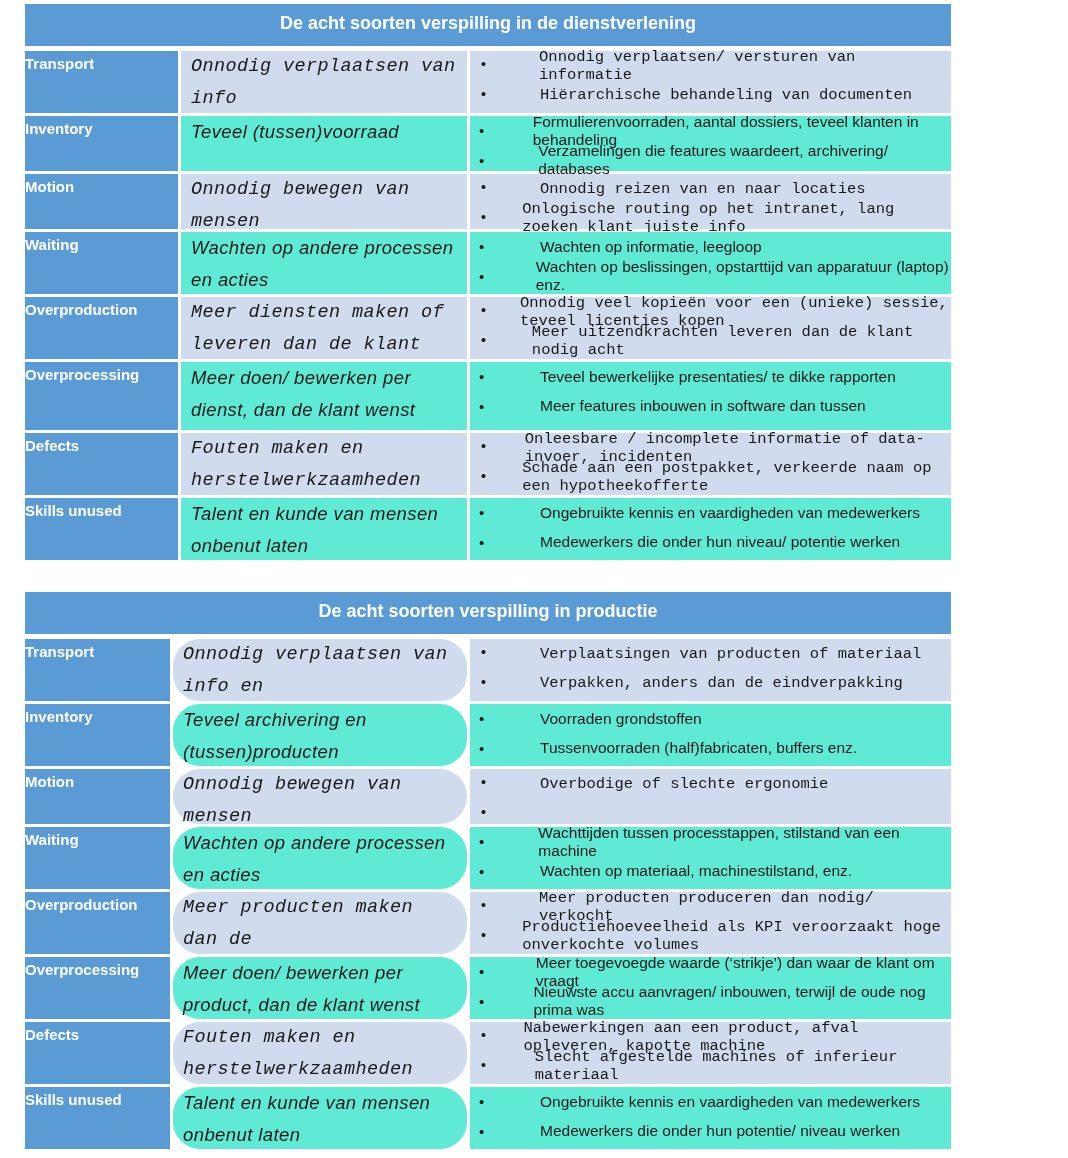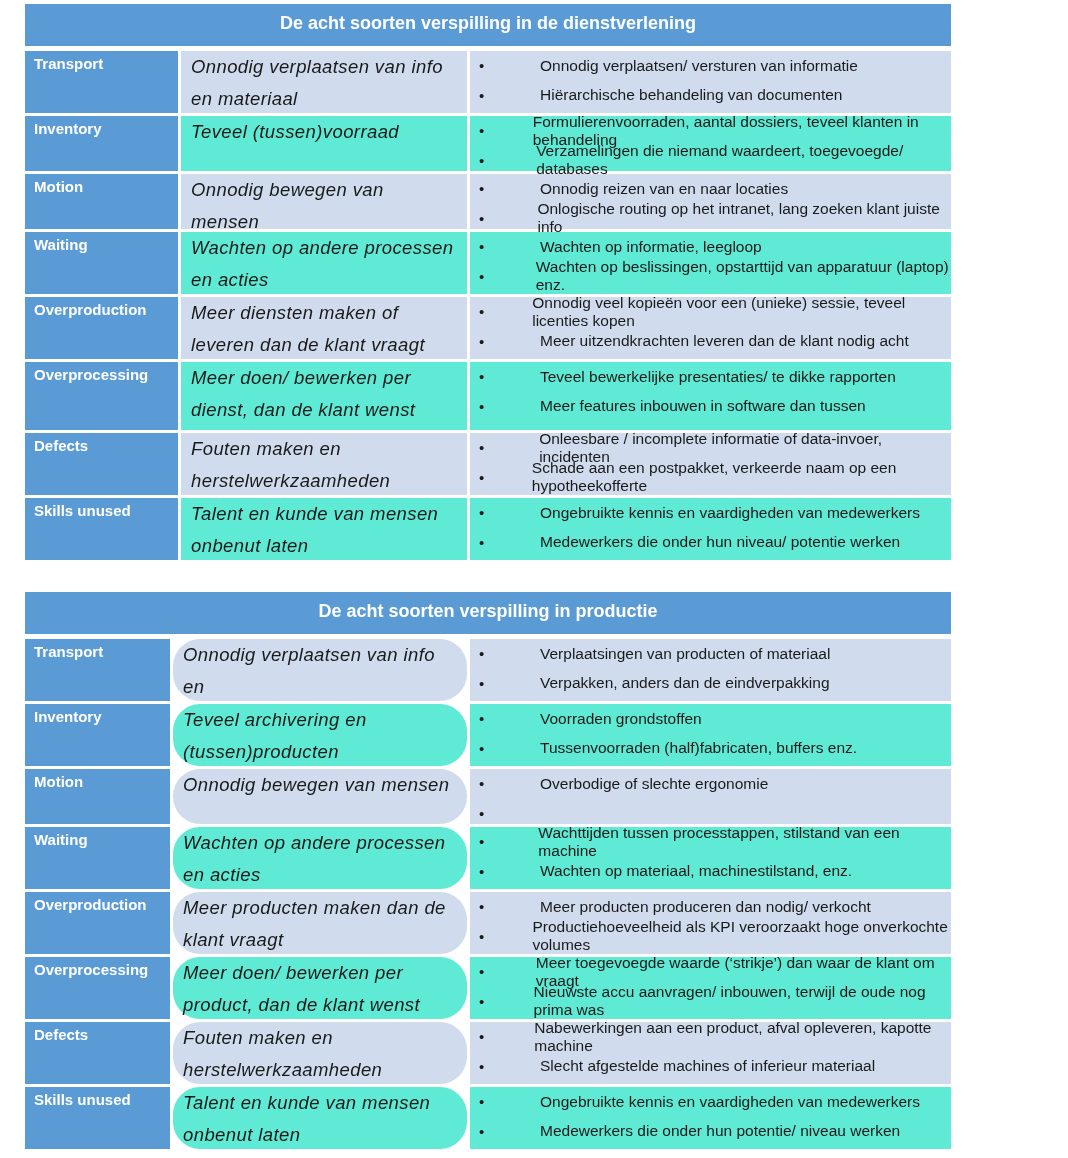--- a/index.html
+++ b/index.html
@@ -3,27 +3,27 @@
 <meta charset="utf-8">
 <style>
   html, body { margin: 0; padding: 0; background: #ffffff; }
   body { width: 1068px; height: 1158px; position: relative; overflow: hidden;
          font-family: "Liberation Sans", "DejaVu Sans", sans-serif; color: #1a1a1a; }
   .table { position: absolute; left: 5px; width: 926px; margin-left: 20px; }
   .title { background: #5b9bd5; color: #ffffff; font-weight: bold; font-size: 18px;
            height: 42px; line-height: 38px; text-align: center; margin-bottom: 5px; }
   .row { display: flex; margin-bottom: 3px; }
   .cat { background: #5b9bd5; color: #ffffff; font-weight: bold; font-size: 15px;
-         padding: 4px 9px; box-sizing: border-box; margin-right: 3px; }
+         padding: 4px 0; box-sizing: border-box; margin-right: 3px; }
   .desc { font-style: italic; font-size: 18.5px; letter-spacing: 0.4px; line-height: 32px;
           padding: 0 10px; box-sizing: border-box; margin-right: 3px; }
   .items { flex: 1; box-sizing: border-box; padding-top: 0px; }
   .item { display: flex; height: 29.5px; align-items: center; font-size: 15.5px; }
   .bullet { width: 70px; padding-left: 9px; box-sizing: border-box; font-size: 15px; }
-  .row.odd .desc, .row.odd .items { background: #d0dcee; }
+  .row.odd .desc, .row.odd .items { background: #d0dcee; font-family: Liberation Mono, monospace; }
   .row.even .desc, .row.even .items { background: #5eead4; }
   #t1 .cat { width: 153px; }
   #t1 .desc { width: 286px; }
   #t2 .cat { width: 145px; }
   #t2 .desc { width: 294px; border-radius: 27px; }
 </style>
 </head>
 <body>
 
 <div class="table" id="t1" style="top:4px;">
@@ -50,21 +50,21 @@
       <div class="desc">
         <div>Teveel (tussen)voorraad</div>
       </div>
       <div class="items">
         <div class="item">
           <span class="bullet">•</span>
           <span>Formulierenvoorraden, aantal dossiers, teveel klanten in behandeling</span>
         </div>
         <div class="item">
           <span class="bullet">•</span>
-          <span>Verzamelingen die niemand waardeert, toegevoegde/ databases</span>
+          <span>Verzamelingen die features waardeert, archivering/ databases</span>
         </div>
       </div>
     </div>
     <div class="row odd" style="height: 55px;">
       <div class="cat">Motion</div>
       <div class="desc">
         <div>Onnodig bewegen van mensen</div>
       </div>
       <div class="items">
         <div class="item">

